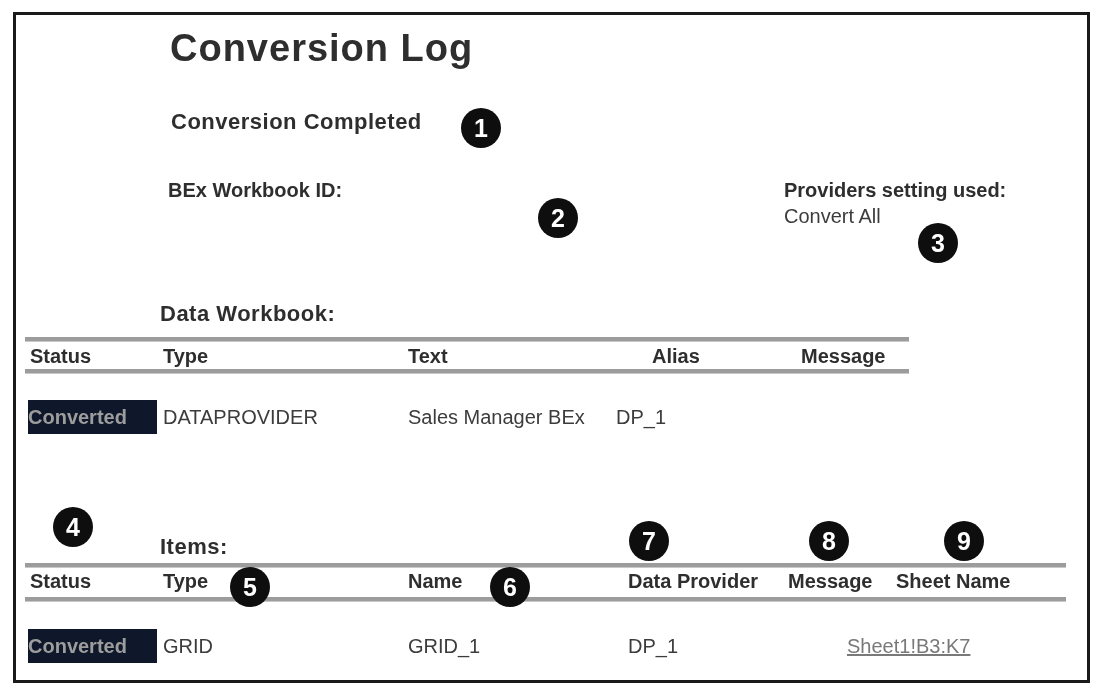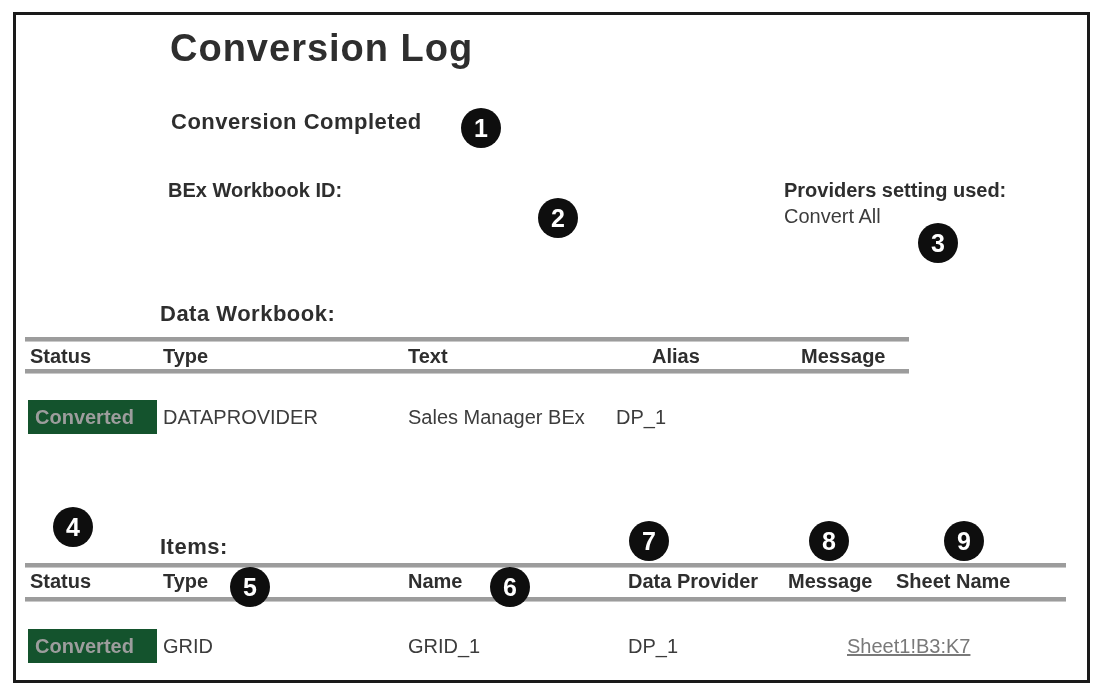--- a/index.html
+++ b/index.html
@@ -63,27 +63,26 @@
     color: #2e2e2e;
   }
   .cell-text {
     font-size: 20px;
     color: #3c3c3c;
   }
   .status-chip {
     position: absolute;
     width: 129px;
     height: 34px;
-    background: #14532d;
+    background: #0f172a;
     color: #9d9d9d;
     font-size: 20px;
     font-weight: bold;
     display: flex;
     align-items: center;
-    padding-left: 7px;
     box-sizing: border-box;
   }
   .badge {
     position: absolute;
     width: 40px;
     height: 40px;
     border-radius: 50%;
     background: #0e0e0e;
     color: #ffffff;
     font-size: 25px;

